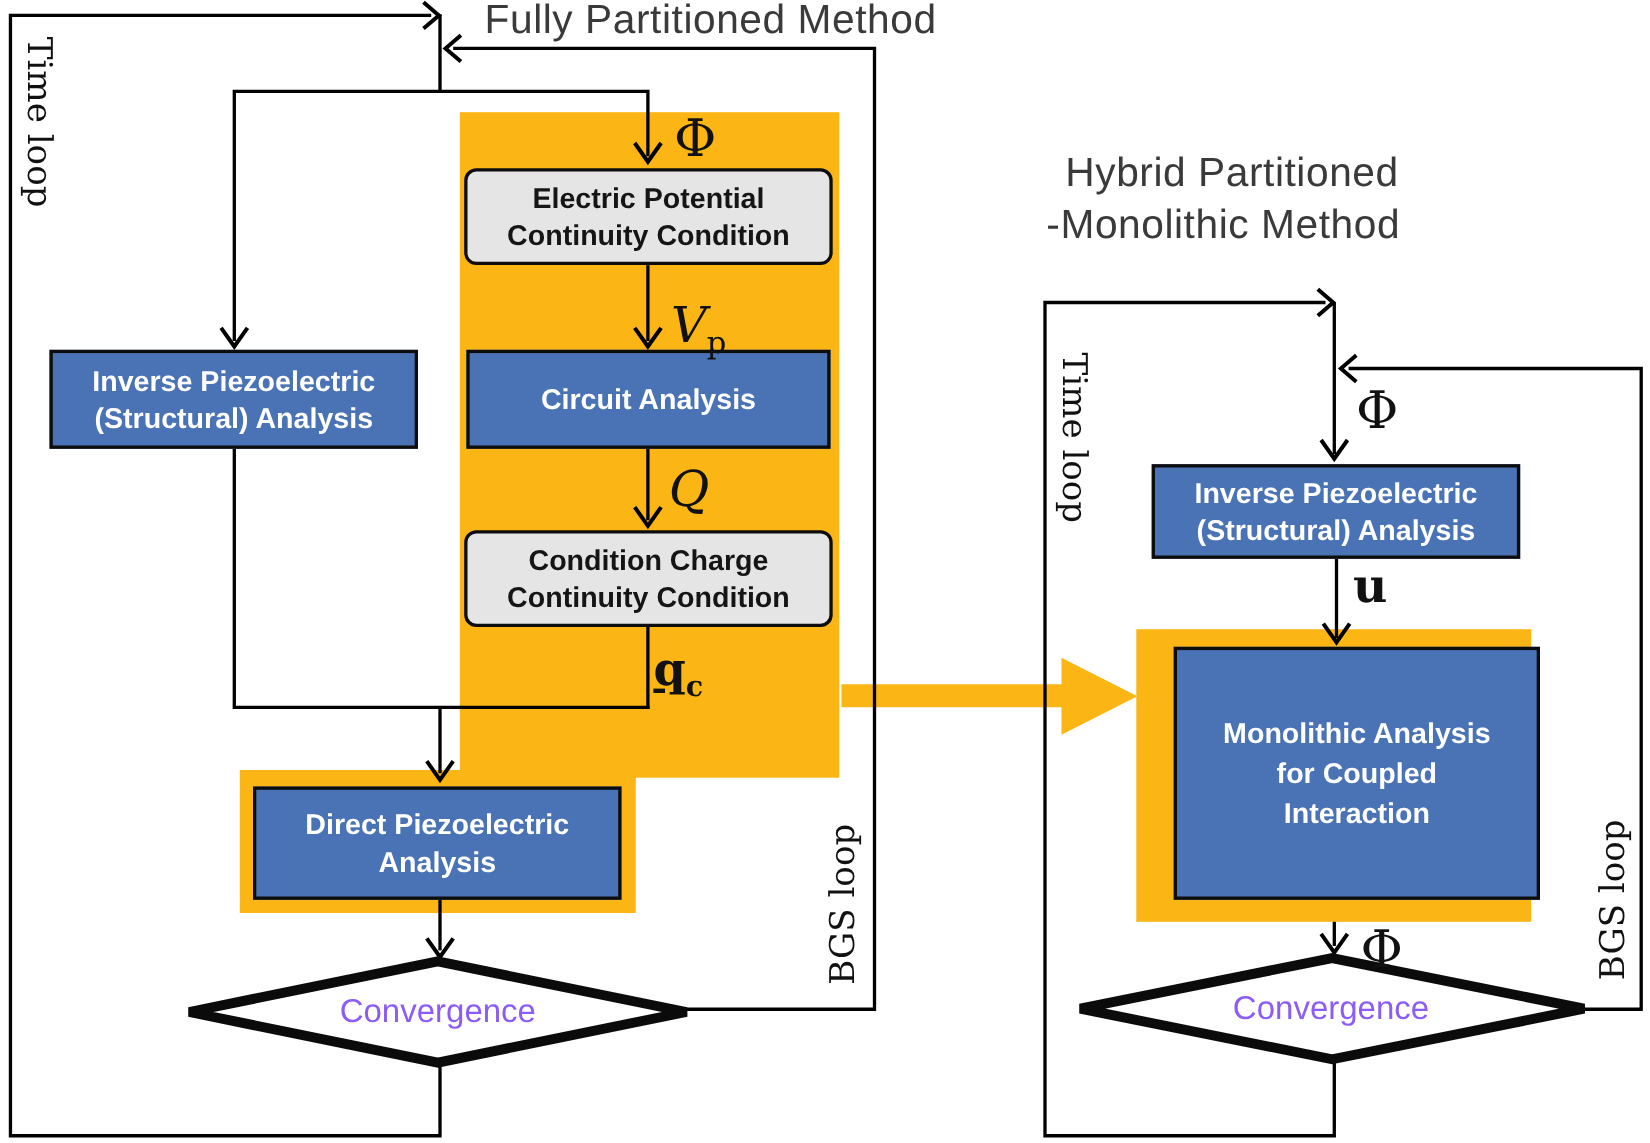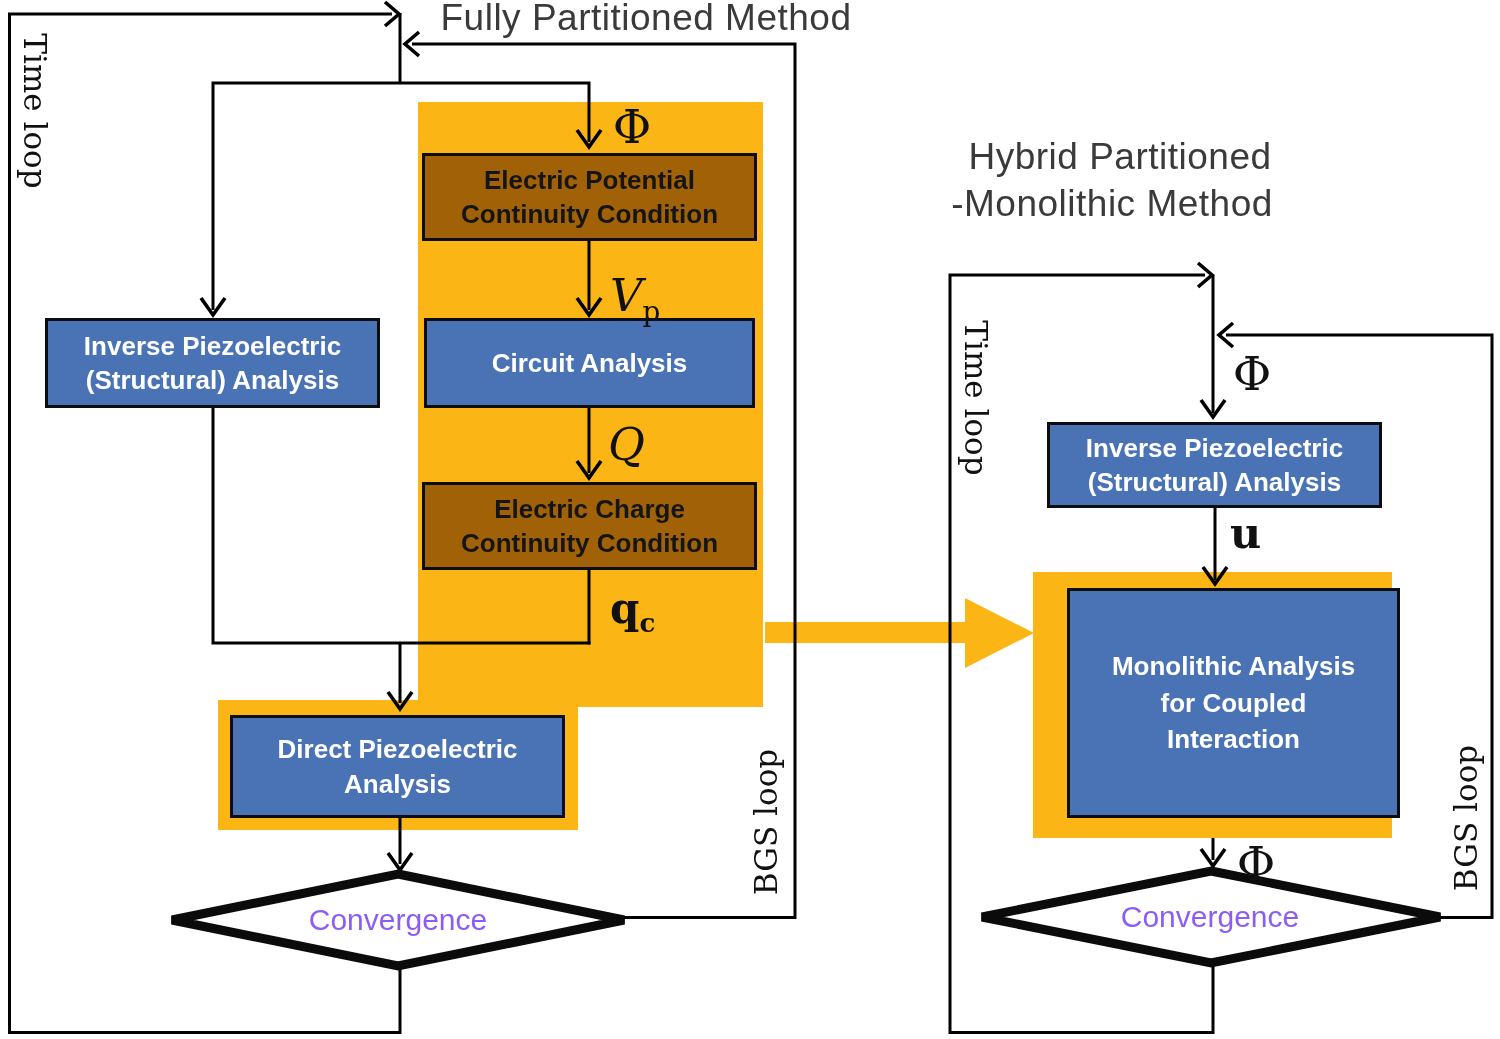--- a/index.html
+++ b/index.html
@@ -12,21 +12,21 @@
     position:absolute;color:#3a3a3a;font-size:37px;letter-spacing:0.5px;
     text-align:center;white-space:nowrap;font-family:"Liberation Sans",sans-serif;
   }
   .box{
     position:absolute;box-sizing:border-box;border:3px solid #0d0d0d;
     display:flex;flex-direction:column;align-items:center;justify-content:center;
     text-align:center;font-weight:bold;font-size:26px;line-height:1.32;
   }
   .box div{white-space:nowrap;}
   .blue{background:#4a73b5;color:#ffffff;}
-  .whitebox{background:#a16207;color:#151515;}
+  .whitebox{background:#e5e5e5;color:#151515;border-radius:11px;}
   .mono-lines{line-height:1.42;margin-left:20px;}
   .rotlabel{
     position:absolute;width:160px;text-align:center;font-family:"DejaVu Serif", serif;
     font-size:31px;color:#111;white-space:nowrap;line-height:38px;
   }
   .cw{transform:rotate(90deg);}
   .ccw{transform:rotate(-90deg);}
   .sym{
     position:absolute;font-family:"DejaVu Serif", serif;color:#111;
     text-align:center;line-height:1;
@@ -124,21 +124,21 @@
   <div class="box whitebox" style="left:422px;top:153px;width:335px;height:88px;">
     <div>Electric Potential</div>
     <div>Continuity Condition</div>
   </div>
 
   <div class="box blue" style="left:424px;top:318px;width:331px;height:90px;">
     <div>Circuit Analysis</div>
   </div>
 
   <div class="box whitebox" style="left:422px;top:482px;width:335px;height:88px;">
-    <div>Electric Charge</div>
+    <div>Condition Charge</div>
     <div>Continuity Condition</div>
   </div>
 
   <div class="box blue" style="left:45px;top:318px;width:335px;height:90px;">
     <div>Inverse Piezoelectric</div>
     <div>(Structural) Analysis</div>
   </div>
 
   <div class="box blue" style="left:230px;top:715px;width:335px;height:103px;">
     <div>Direct Piezoelectric</div>
@@ -155,19 +155,19 @@
     <div>for Coupled</div>
     <div>Interaction</div>
   </div>
 
   <div class="conv" style="left:248px;top:903px;">Convergence</div>
   <div class="conv" style="left:1060px;top:900px;">Convergence</div>
 
   <div class="sym phi" style="left:600px;top:103px;width:64px;">Φ</div>
   <div class="sym" style="left:610px;top:273px;font-size:45px;"><span class="italic">V</span><sub>p</sub></div>
   <div class="sym italic" style="left:608px;top:422px;font-size:45px;">Q</div>
-  <div class="sym boldserif" style="left:610px;top:588px;font-size:42px;"><span>q</span><sub>c</sub></div>
+  <div class="sym boldserif" style="left:594px;top:588px;font-size:42px;text-decoration:underline;"><span>q</span><sub>c</sub></div>
 
   <div class="sym phi" style="left:1222px;top:350px;width:60px;">Φ</div>
   <div class="sym boldserif" style="left:1230px;top:512px;font-size:43px;">u</div>
   <div class="sym phi" style="left:1226px;top:840px;width:60px;">Φ</div>
 
 </div>
 
 </body></html>

